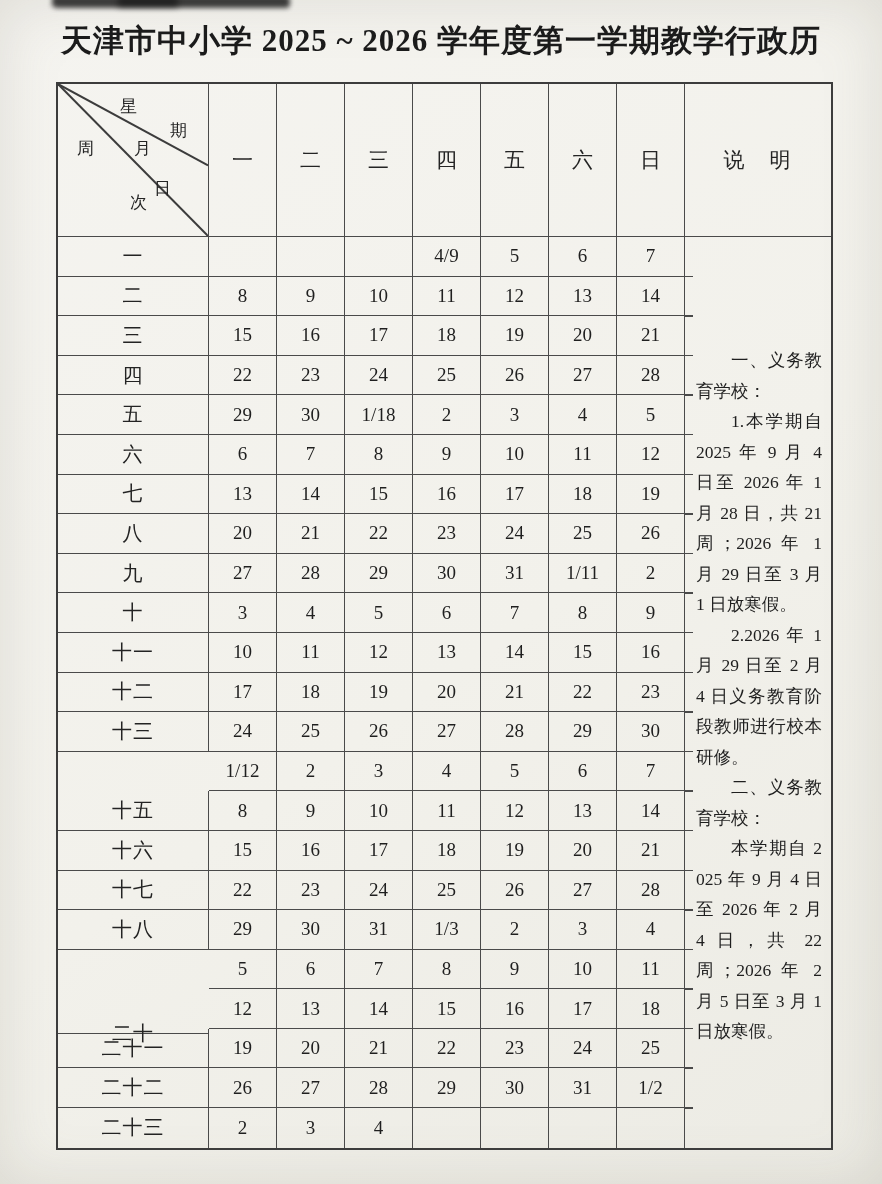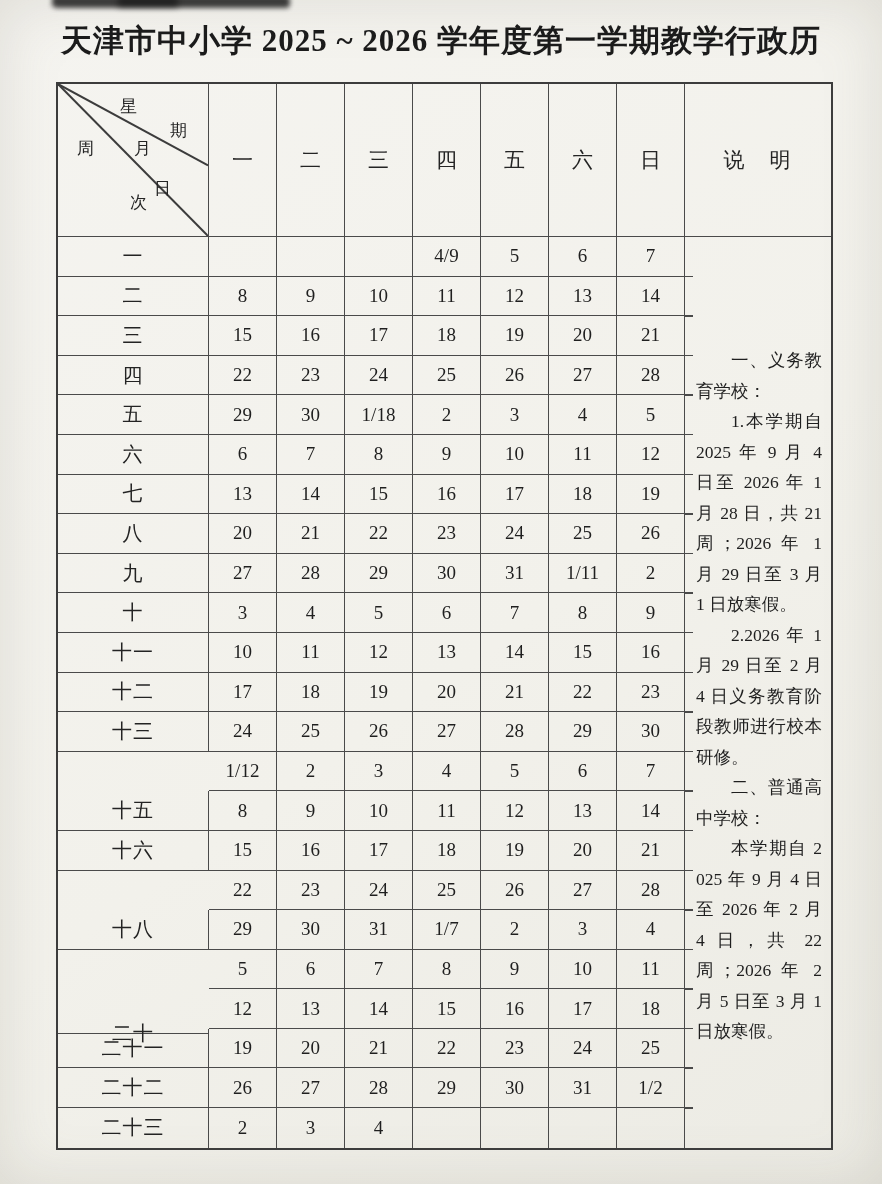--- a/index.html
+++ b/index.html
@@ -85,21 +85,21 @@
     <div class="cell head" style="grid-column:5;grid-row:1">四</div>
     <div class="cell head" style="grid-column:6;grid-row:1">五</div>
     <div class="cell head" style="grid-column:7;grid-row:1">六</div>
     <div class="cell head" style="grid-column:8;grid-row:1">日</div>
     <div class="cell head notes-head">说　明</div>
 
     <div class="cell notes-body">
         <p class="note-p">一、义务教育学校：</p>
         <p class="note-p">1.本学期自 2025 年 9 月 4 日至 2026 年 1 月 28 日，共 21 周；2026 年 1 月 29 日至 3 月 1 日放寒假。</p>
         <p class="note-p">2.2026 年 1 月 29 日至 2 月 4 日义务教育阶段教师进行校本研修。</p>
-        <p class="note-p">二、普通高中学校：</p>
+        <p class="note-p">二、义务教育学校：</p>
         <p class="note-p">本学期自 2025 年 9 月 4 日至 2026 年 2 月 4 日，共 22 周；2026 年 2 月 5 日至 3 月 1 日放寒假。</p>
       </div>
   <div class="cell week" style="grid-area: 2 / 1;">一</div>
       <div class="cell day" style="grid-area: 2 / 2;"></div>
       <div class="cell day" style="grid-area: 2 / 3;"></div>
       <div class="cell day" style="grid-area: 2 / 4;"></div>
       <div class="cell day" style="grid-area: 2 / 5;">4/9</div>
       <div class="cell day" style="grid-area: 2 / 6;">5</div>
       <div class="cell day" style="grid-area: 2 / 7;">6</div>
       <div class="cell day last-day" style="grid-area: 2 / 8;">7</div>
@@ -215,32 +215,33 @@
       <div class="cell day" style="grid-area: 16 / 7;">13</div>
       <div class="cell day last-day" style="grid-area: 16 / 8;">14</div>
       <div class="cell week" style="grid-area: 17 / 1;">十六</div>
       <div class="cell day" style="grid-area: 17 / 2;">15</div>
       <div class="cell day" style="grid-area: 17 / 3;">16</div>
       <div class="cell day" style="grid-area: 17 / 4;">17</div>
       <div class="cell day" style="grid-area: 17 / 5;">18</div>
       <div class="cell day" style="grid-area: 17 / 6;">19</div>
       <div class="cell day" style="grid-area: 17 / 7;">20</div>
       <div class="cell day last-day" style="grid-area: 17 / 8;">21</div>
+      <div class="cell week" style="grid-area: 18 / 1;">十七</div>
       <div class="cell day" style="grid-area: 18 / 2;">22</div>
       <div class="cell day" style="grid-area: 18 / 3;">23</div>
       <div class="cell day" style="grid-area: 18 / 4;">24</div>
       <div class="cell day" style="grid-area: 18 / 5;">25</div>
       <div class="cell day" style="grid-area: 18 / 6;">26</div>
       <div class="cell day" style="grid-area: 18 / 7;">27</div>
       <div class="cell day last-day" style="grid-area: 18 / 8;">28</div>
       <div class="cell week" style="grid-area: 19 / 1;">十八</div>
       <div class="cell day" style="grid-area: 19 / 2;">29</div>
       <div class="cell day" style="grid-area: 19 / 3;">30</div>
       <div class="cell day" style="grid-area: 19 / 4;">31</div>
-      <div class="cell day" style="grid-area: 19 / 5;">1/7</div>
+      <div class="cell day" style="grid-area: 19 / 5;">1/3</div>
       <div class="cell day" style="grid-area: 19 / 6;">2</div>
       <div class="cell day" style="grid-area: 19 / 7;">3</div>
       <div class="cell day last-day" style="grid-area: 19 / 8;">4</div>
       <div class="cell day" style="grid-area: 20 / 2;">5</div>
       <div class="cell day" style="grid-area: 20 / 3;">6</div>
       <div class="cell day" style="grid-area: 20 / 4;">7</div>
       <div class="cell day" style="grid-area: 20 / 5;">8</div>
       <div class="cell day" style="grid-area: 20 / 6;">9</div>
       <div class="cell day" style="grid-area: 20 / 7;">10</div>
       <div class="cell day last-day" style="grid-area: 20 / 8;">11</div>

